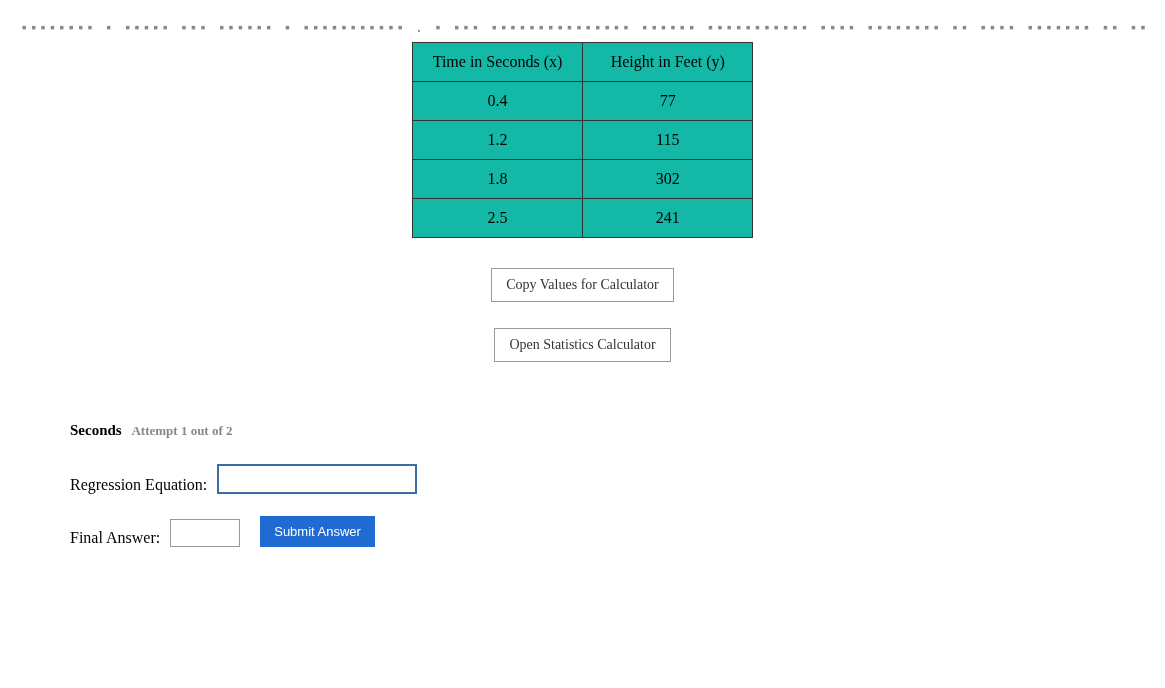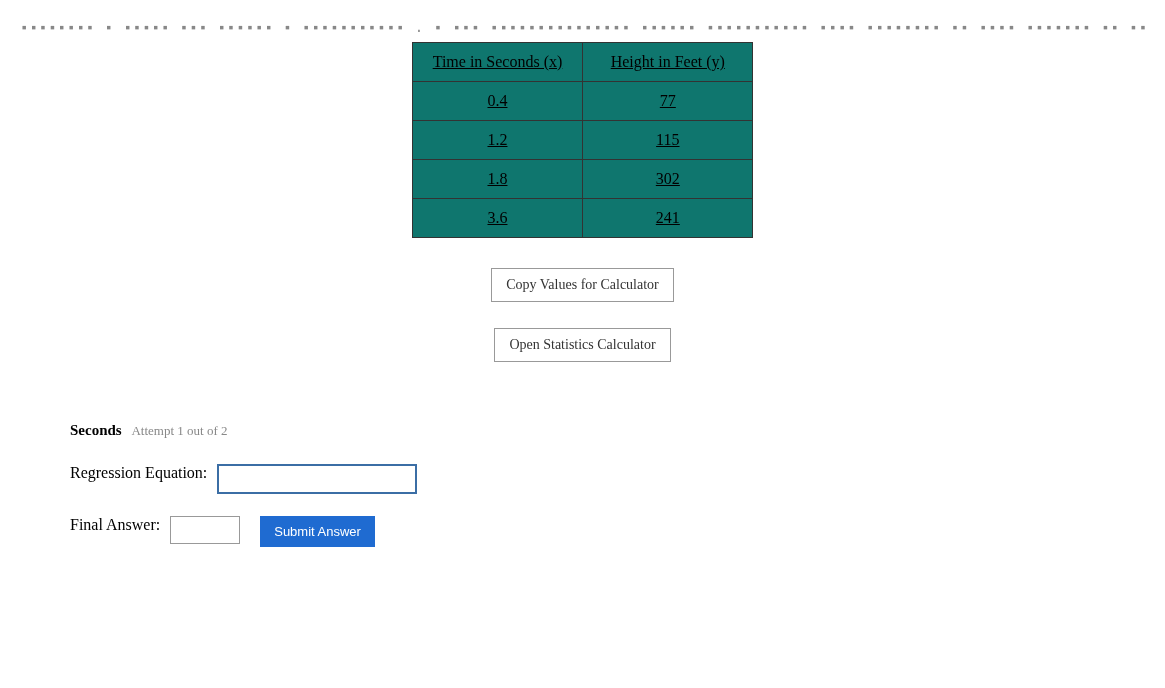--- a/index.html
+++ b/index.html
@@ -37,22 +37,21 @@
       margin-bottom: 30px;
       font-family: Georgia, serif;
     }
     .table-container {
       display: flex;
       justify-content: center;
       margin-bottom: 30px;
     }
     table {
       border-collapse: collapse;
-      background: #0f766e;
-      text-decoration: underline;
+      background: #14b8a6;
     }
     th, td {
       border: 1px solid #333;
       padding: 10px 20px;
       text-align: center;
       font-size: 16px;
       font-family: Georgia, serif;
       min-width: 170px;
     }
     th {
@@ -81,24 +80,25 @@
       font-size: 15px;
       margin-bottom: 25px;
     }
     .answer-header .bold {
       font-weight: bold;
     }
     .answer-header .attempts {
       color: #888;
       font-size: 13px;
       margin-left: 6px;
+      font-weight: bold;
     }
     .input-row {
       display: flex;
-      align-items: flex-start;
+      align-items: flex-end;
       margin-bottom: 22px;
       font-size: 16px;
     }
     .input-row label {
       margin-right: 10px;
       font-family: Georgia, serif;
     }
     .regression-input {
       border: 2px solid #3b6ea5;
       width: 200px;
@@ -148,21 +148,21 @@
         </tr>
         <tr>
           <td>1.2</td>
           <td>115</td>
         </tr>
         <tr>
           <td>1.8</td>
           <td>302</td>
         </tr>
         <tr>
-          <td>3.6</td>
+          <td>2.5</td>
           <td>241</td>
         </tr>
       </tbody>
     </table>
   </div>
 
   <div class="calc-buttons">
     <button class="calc-button">Copy Values for Calculator</button>
     <button class="calc-button">Open Statistics Calculator</button>
   </div>

